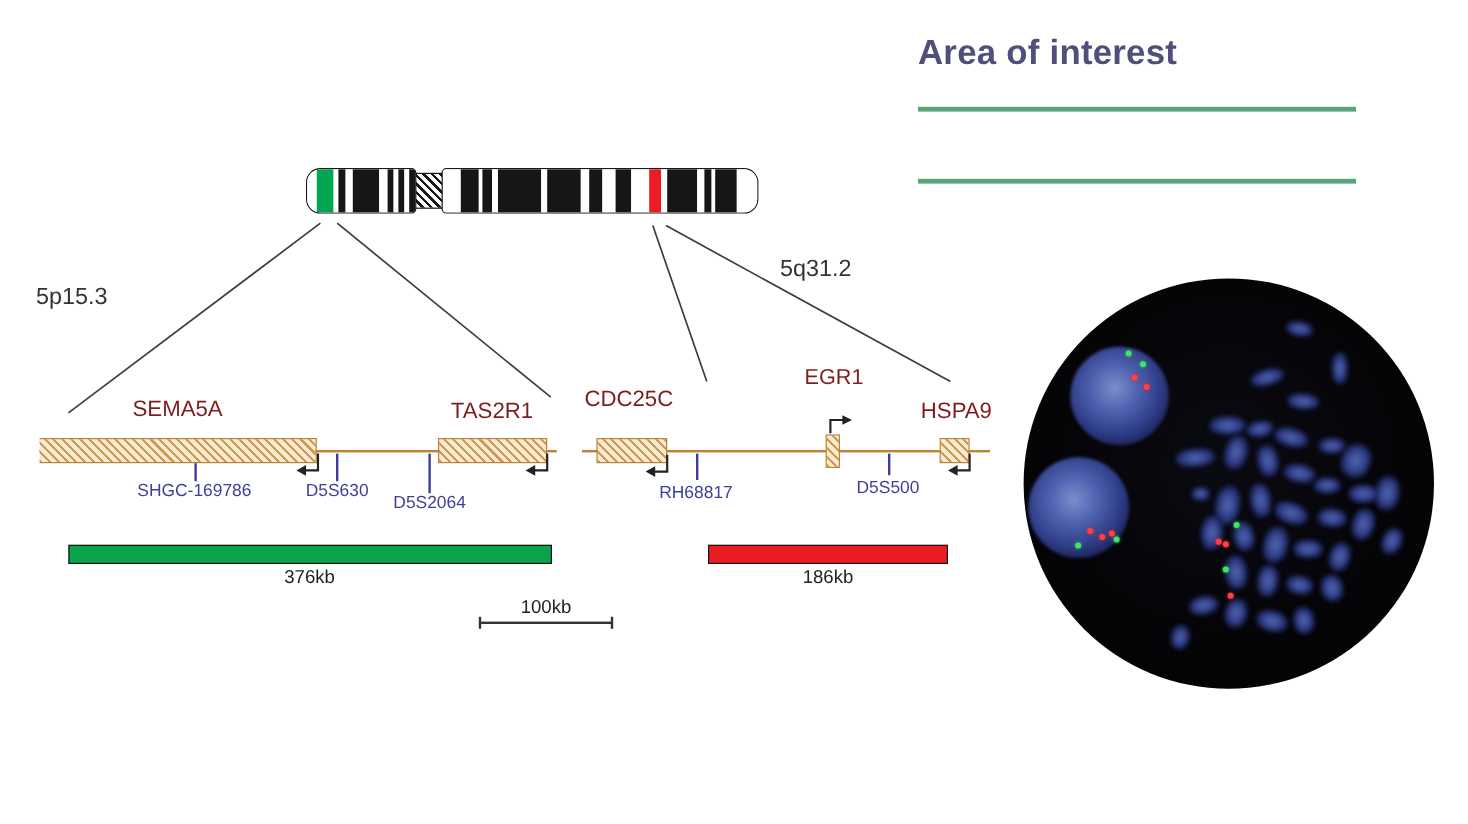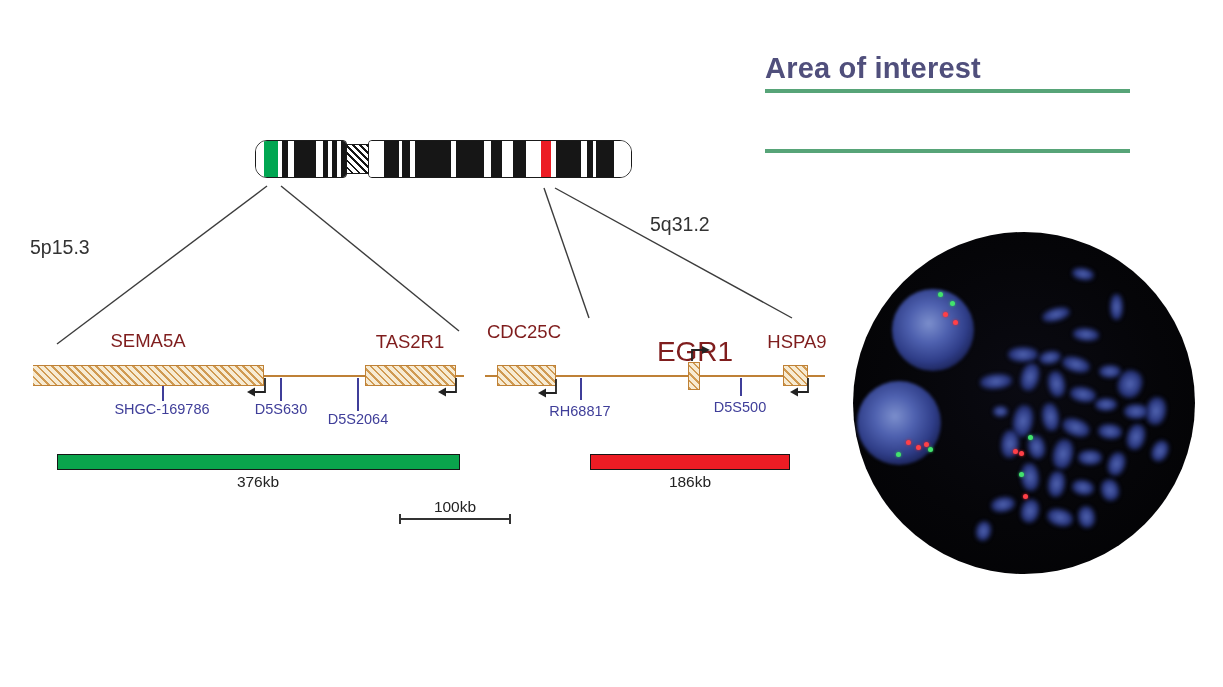--- a/index.html
+++ b/index.html
@@ -3,21 +3,21 @@
 <meta charset="utf-8">
 <style>
   * { margin:0; padding:0; box-sizing:border-box; }
   html,body { background:#ffffff; }
   body { font-family:"Liberation Sans", sans-serif; }
   #stage { position:relative; width:1223px; height:687px; background:#fff; overflow:hidden; }
 
   .abs { position:absolute; }
 
   
-  .hdr-title { left:765px; top:52px; font-size:29px; font-weight:bold; color:#504f7c; letter-spacing:.2px; }
+  .hdr-title { left:765px; top:28px; font-size:29px; font-weight:bold; color:#504f7c; letter-spacing:.2px; }
   .hdr-rule  { width:365px; height:4px; background:#57a478; }
   .rule1 { left:765px; top:89px; }
   .rule2 { left:765px; top:149px; }
   .hdr-sub   { left:765px; top:106px; font-size:26px; color:#504f7c; }
 
   
   .arm { top:140px; height:38px; border:1.5px solid #1a1a1a; display:flex; overflow:hidden; background:#fff; }
   .p-arm { left:255px; width:92px;  border-radius:12px 4px 4px 12px; }
   .q-arm { left:368px; width:264px; border-radius:4px 12px 12px 4px; }
   .centromere { left:344px; top:144px; width:25px; height:30px;
@@ -40,21 +40,21 @@
   .box-sema5a { left:33px;  top:365px; width:231px; height:21px; border-left:none; }
   .box-tas2r1 { left:365px; top:365px; width:91px;  height:21px; }
   .box-cdc25c { left:497px; top:365px; width:59px;  height:21px; }
   .box-egr1   { left:688px; top:362px; width:12px;  height:28px; }
   .box-hspa9  { left:783px; top:365px; width:25px;  height:21px; }
 
   .gene-label { color:#7f1d1d; font-size:18.5px; text-align:center; }
   .lbl-sema5a { left:88px;  top:330px; width:120px; }
   .lbl-tas2r1 { left:350px; top:331px; width:120px; }
   .lbl-cdc25c { left:464px; top:321px; width:120px; }
-  .lbl-egr1   { left:645px; top:336px; width:100px; font-size:28px; }
+  .lbl-egr1   { left:645px; top:304px; width:100px; font-size:18px; }
   .lbl-hspa9  { left:752px; top:331px; width:90px;  }
 
   .tick { width:2px; background:#3f3e99; }
   .tick-shgc    { left:162px; top:386px; height:15px; }
   .tick-d5s630  { left:280px; top:378px; height:23px; }
   .tick-d5s2064 { left:357px; top:378px; height:33px; }
   .tick-rh68817 { left:580px; top:378px; height:22px; }
   .tick-d5s500  { left:740px; top:378px; height:18px; }
 
   .marker-label { color:#3f3e99; font-size:14.5px; text-align:center; white-space:nowrap; }

